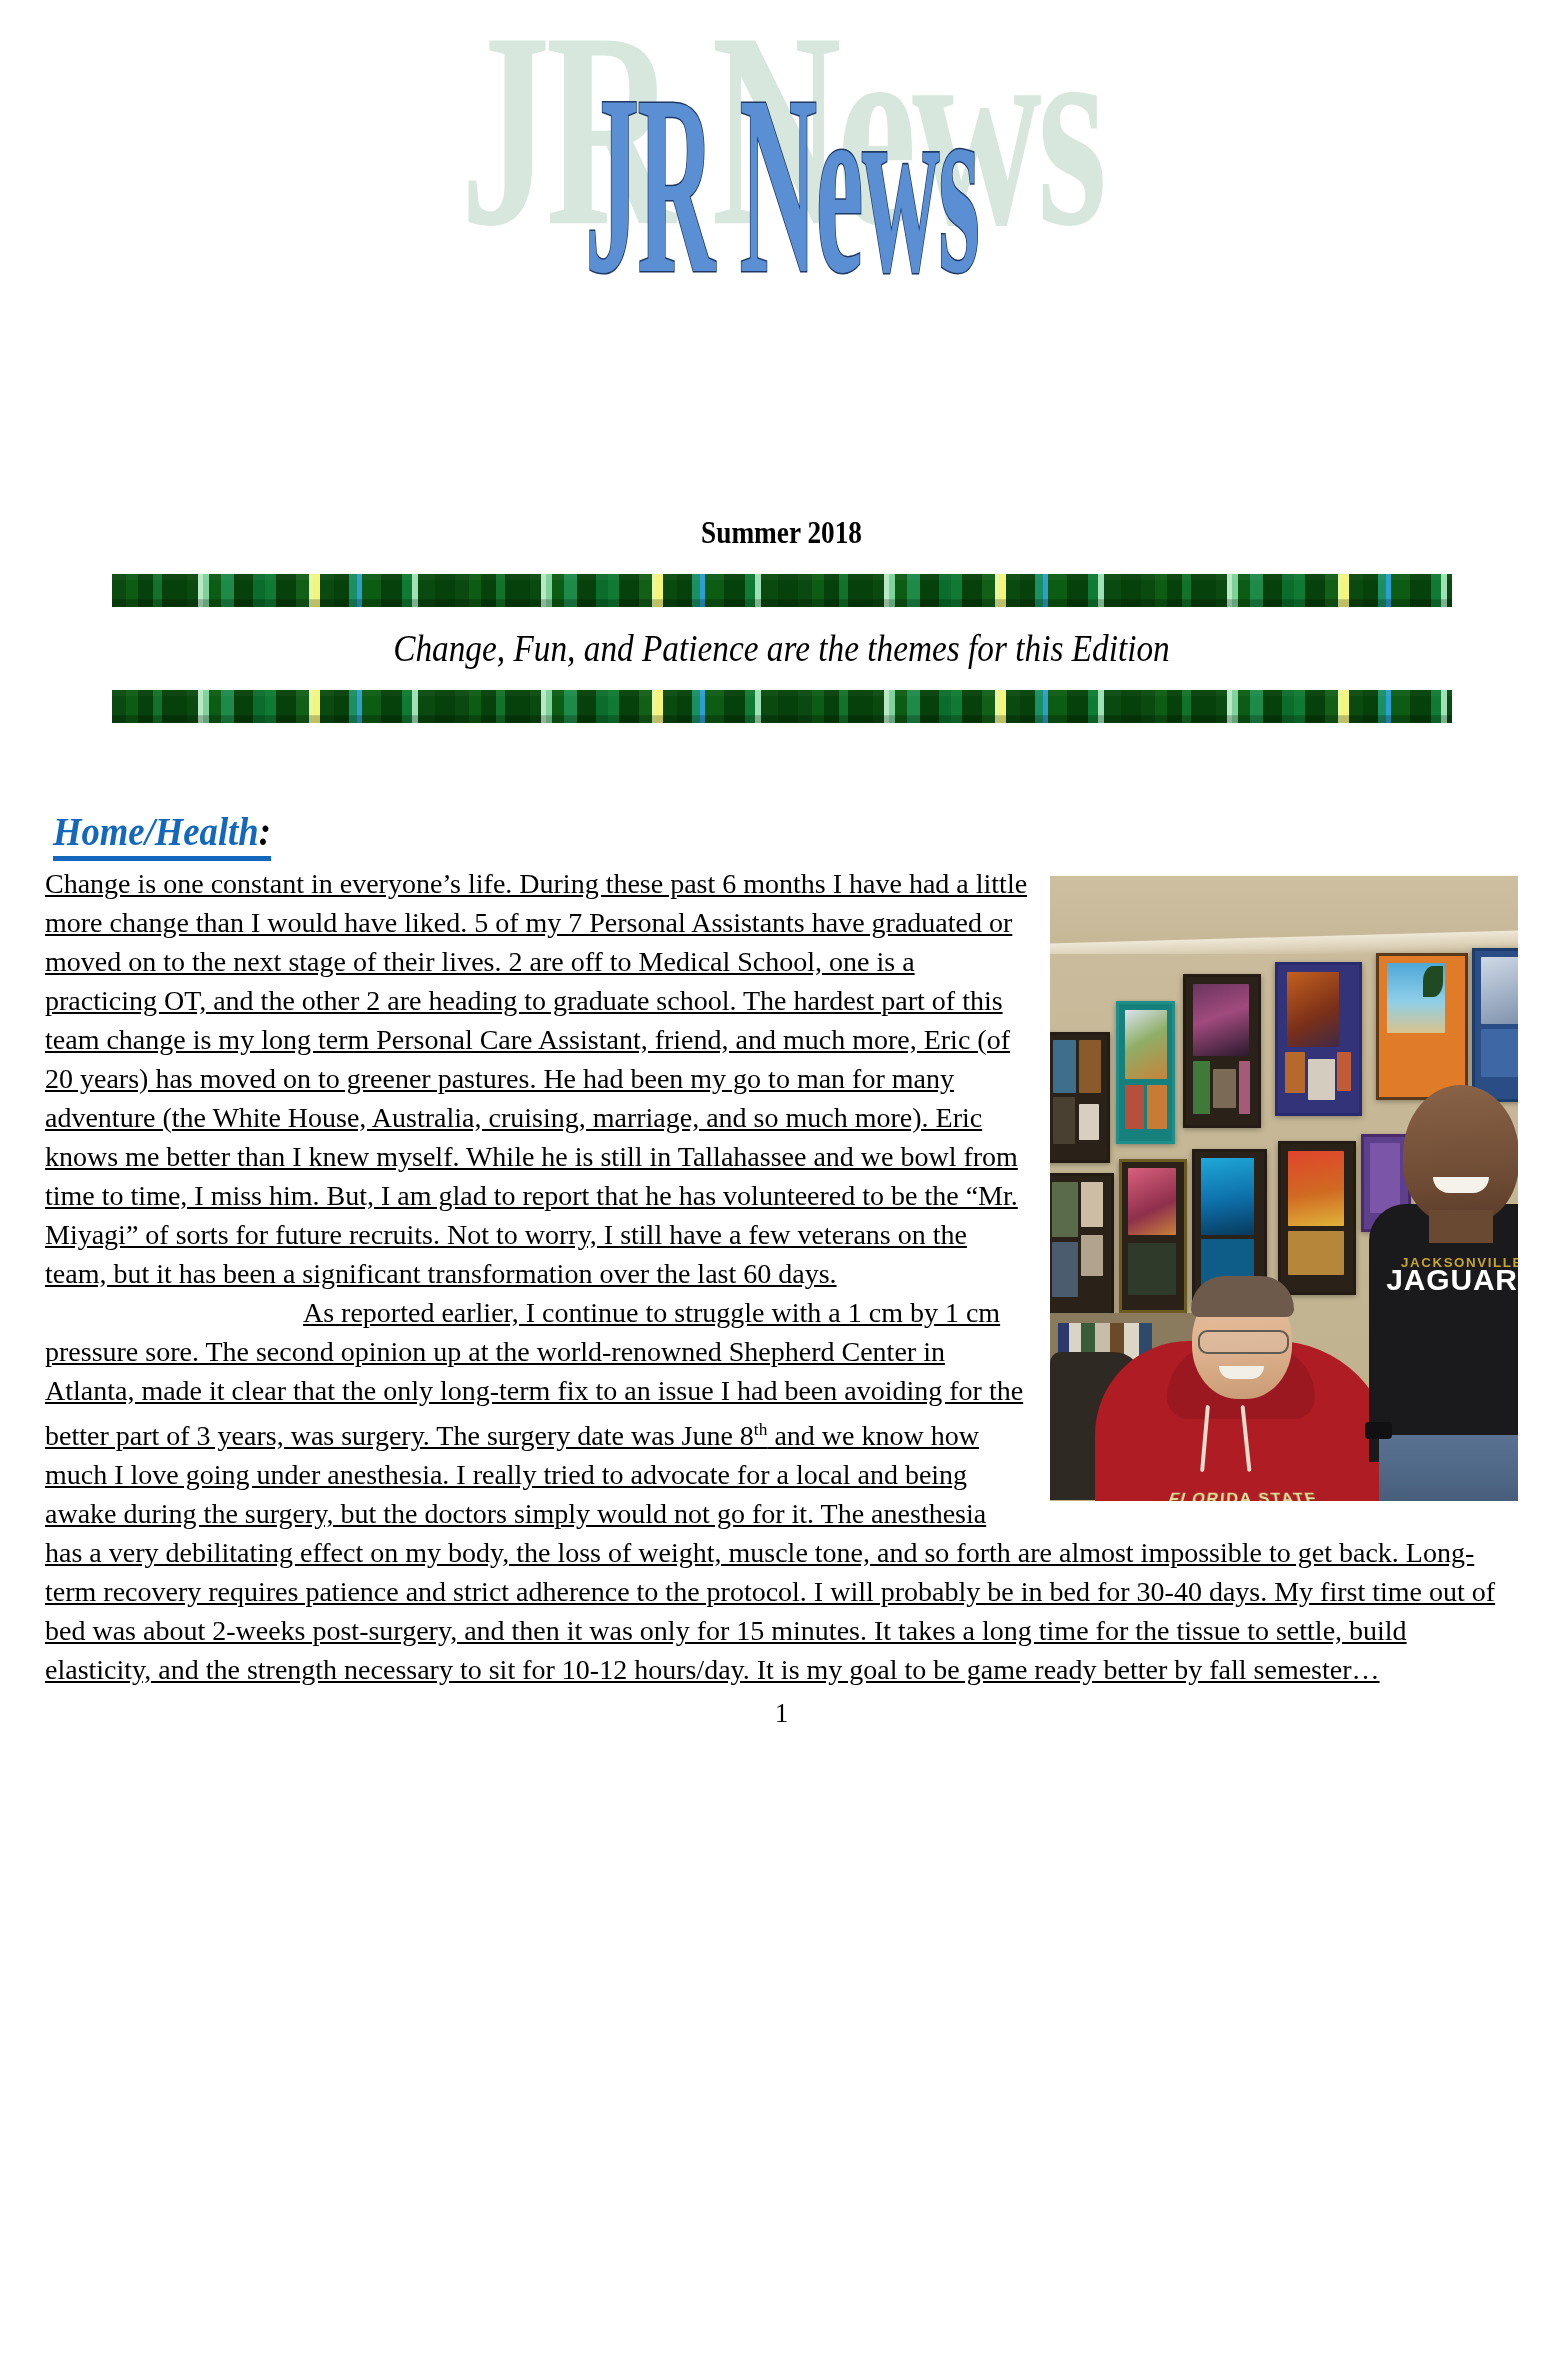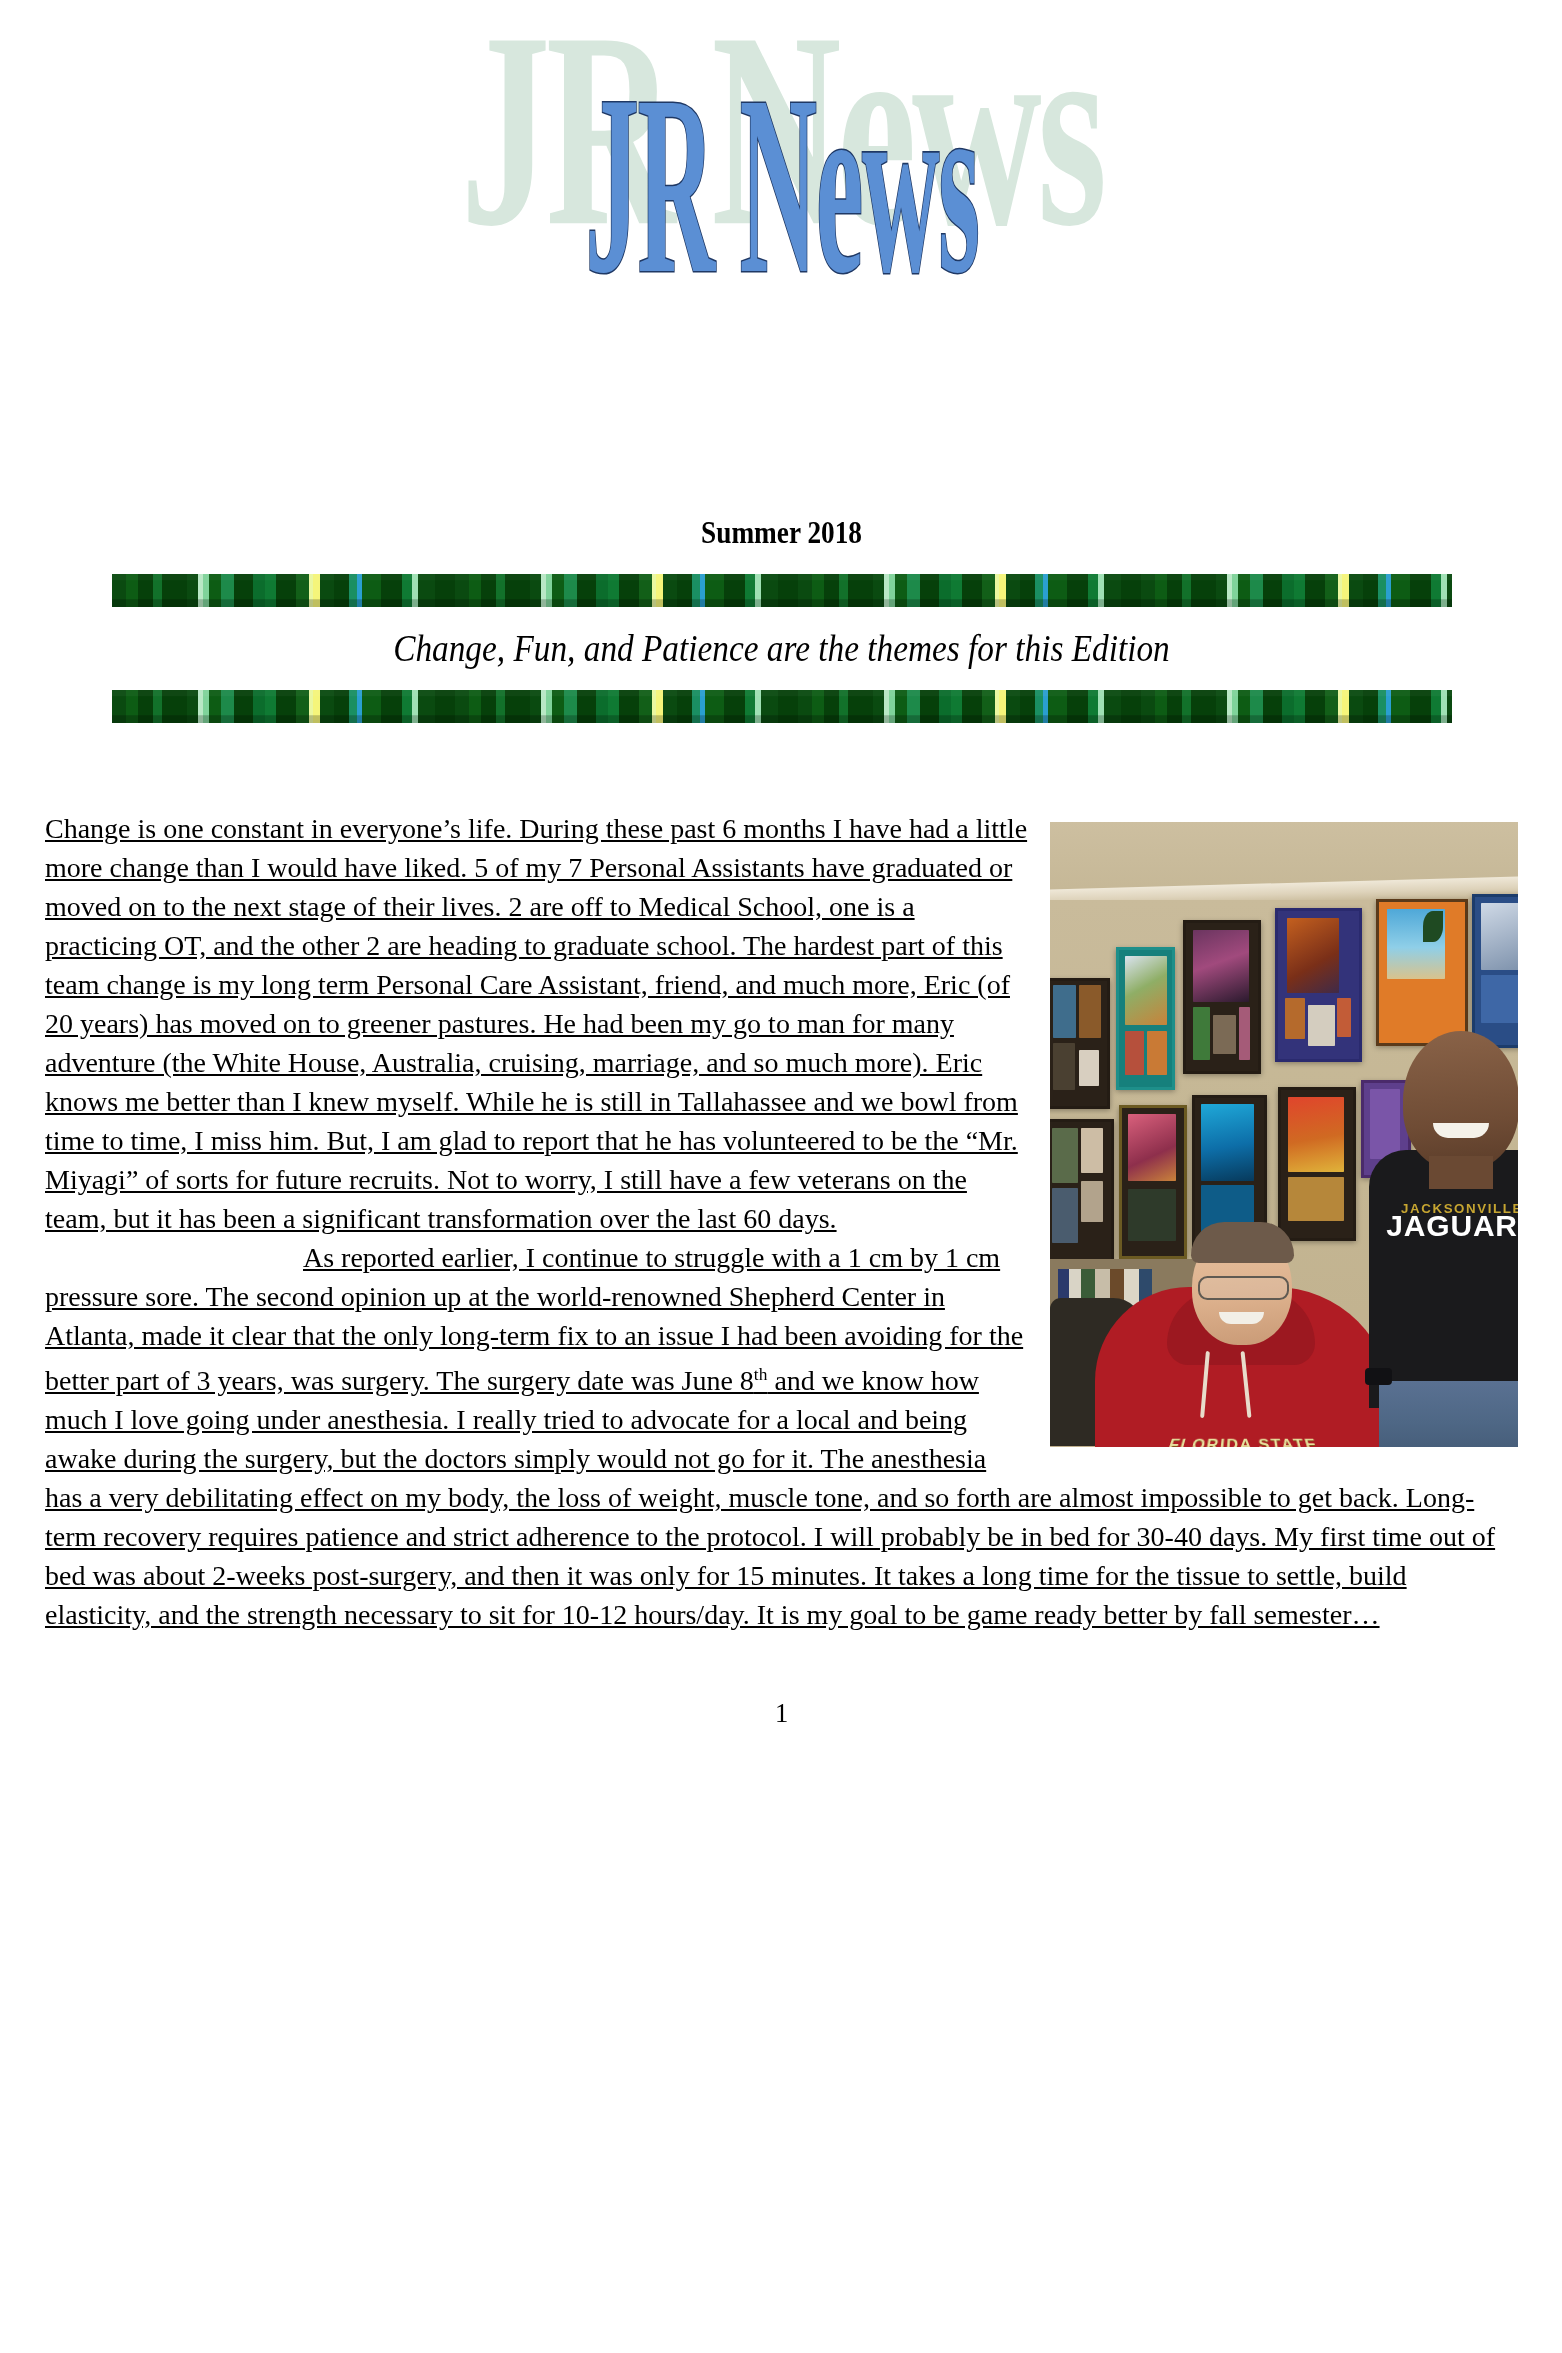--- a/index.html
+++ b/index.html
@@ -260,20 +260,23 @@
 
     <div class="rule-bar bar-top"></div>
 
     <div class="tagline">Change, Fun, and Patience are the themes for this Edition</div>
 
     <div class="rule-bar bar-bottom"></div>
   </div>
 
   <div class="article clearfix">
 
+    <div class="section-heading-wrap">
+      <span class="section-heading"><span>Home/Health</span><span class="colon">:</span></span>
+    </div>
 
     <div class="body-text">
 
       <div class="photo-frame">
         <div class="photo">
           <div class="ceiling"></div>
           <div class="crown"></div>
           <div class="wall"></div>
 
           <div class="frm" style="left:-4.7px;top:156px;width:59px;height:125px;">

